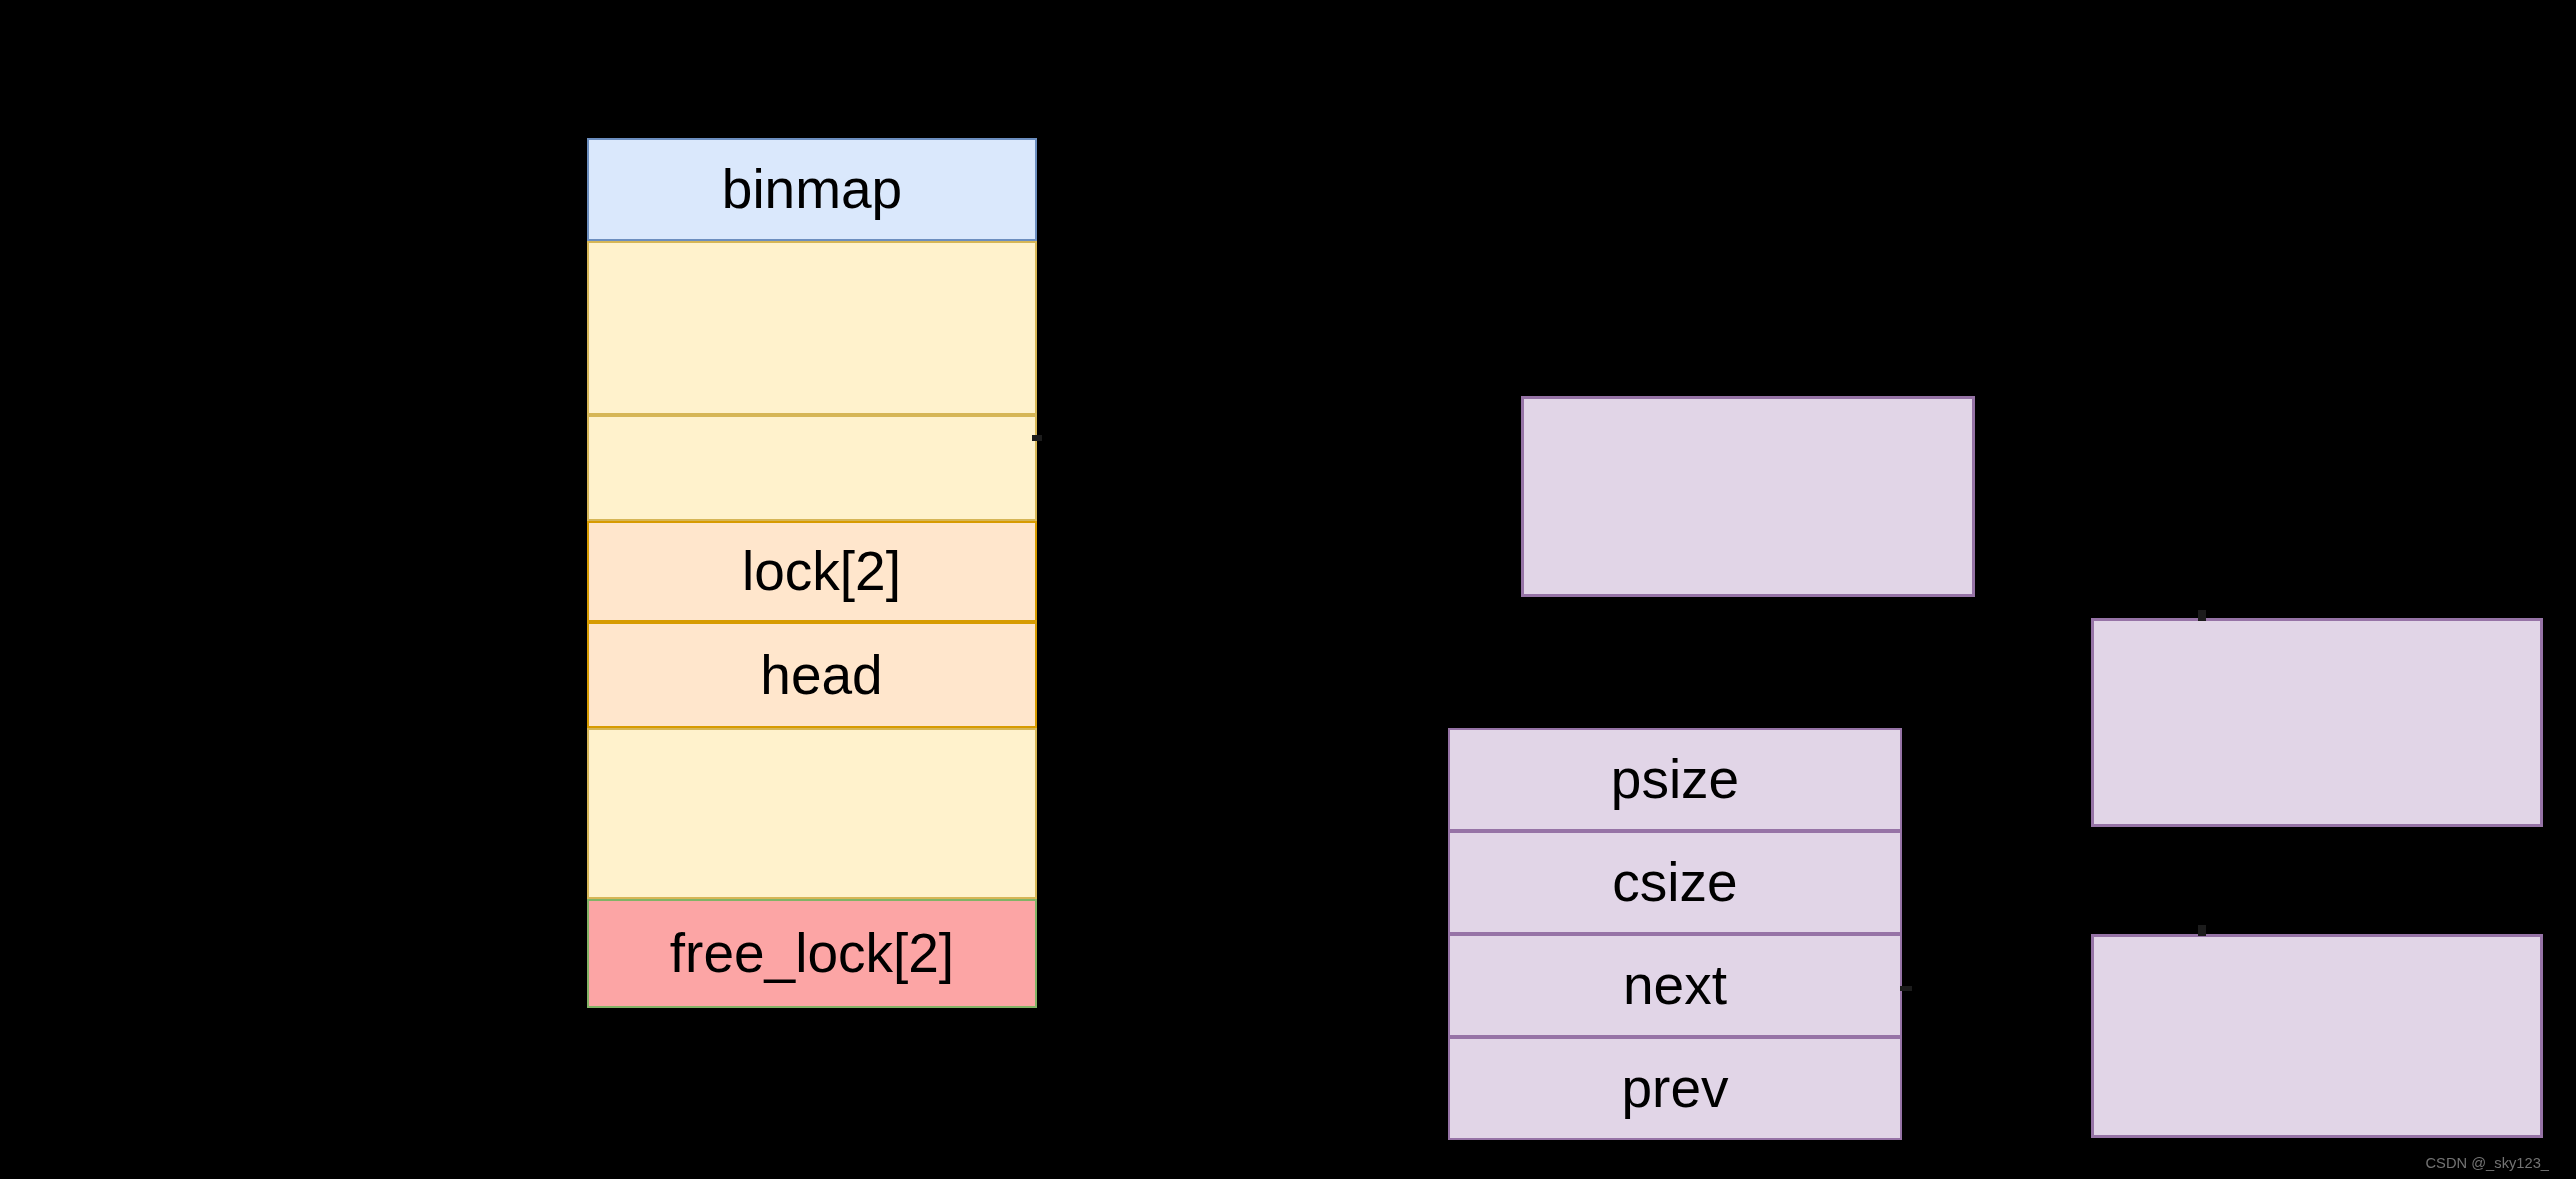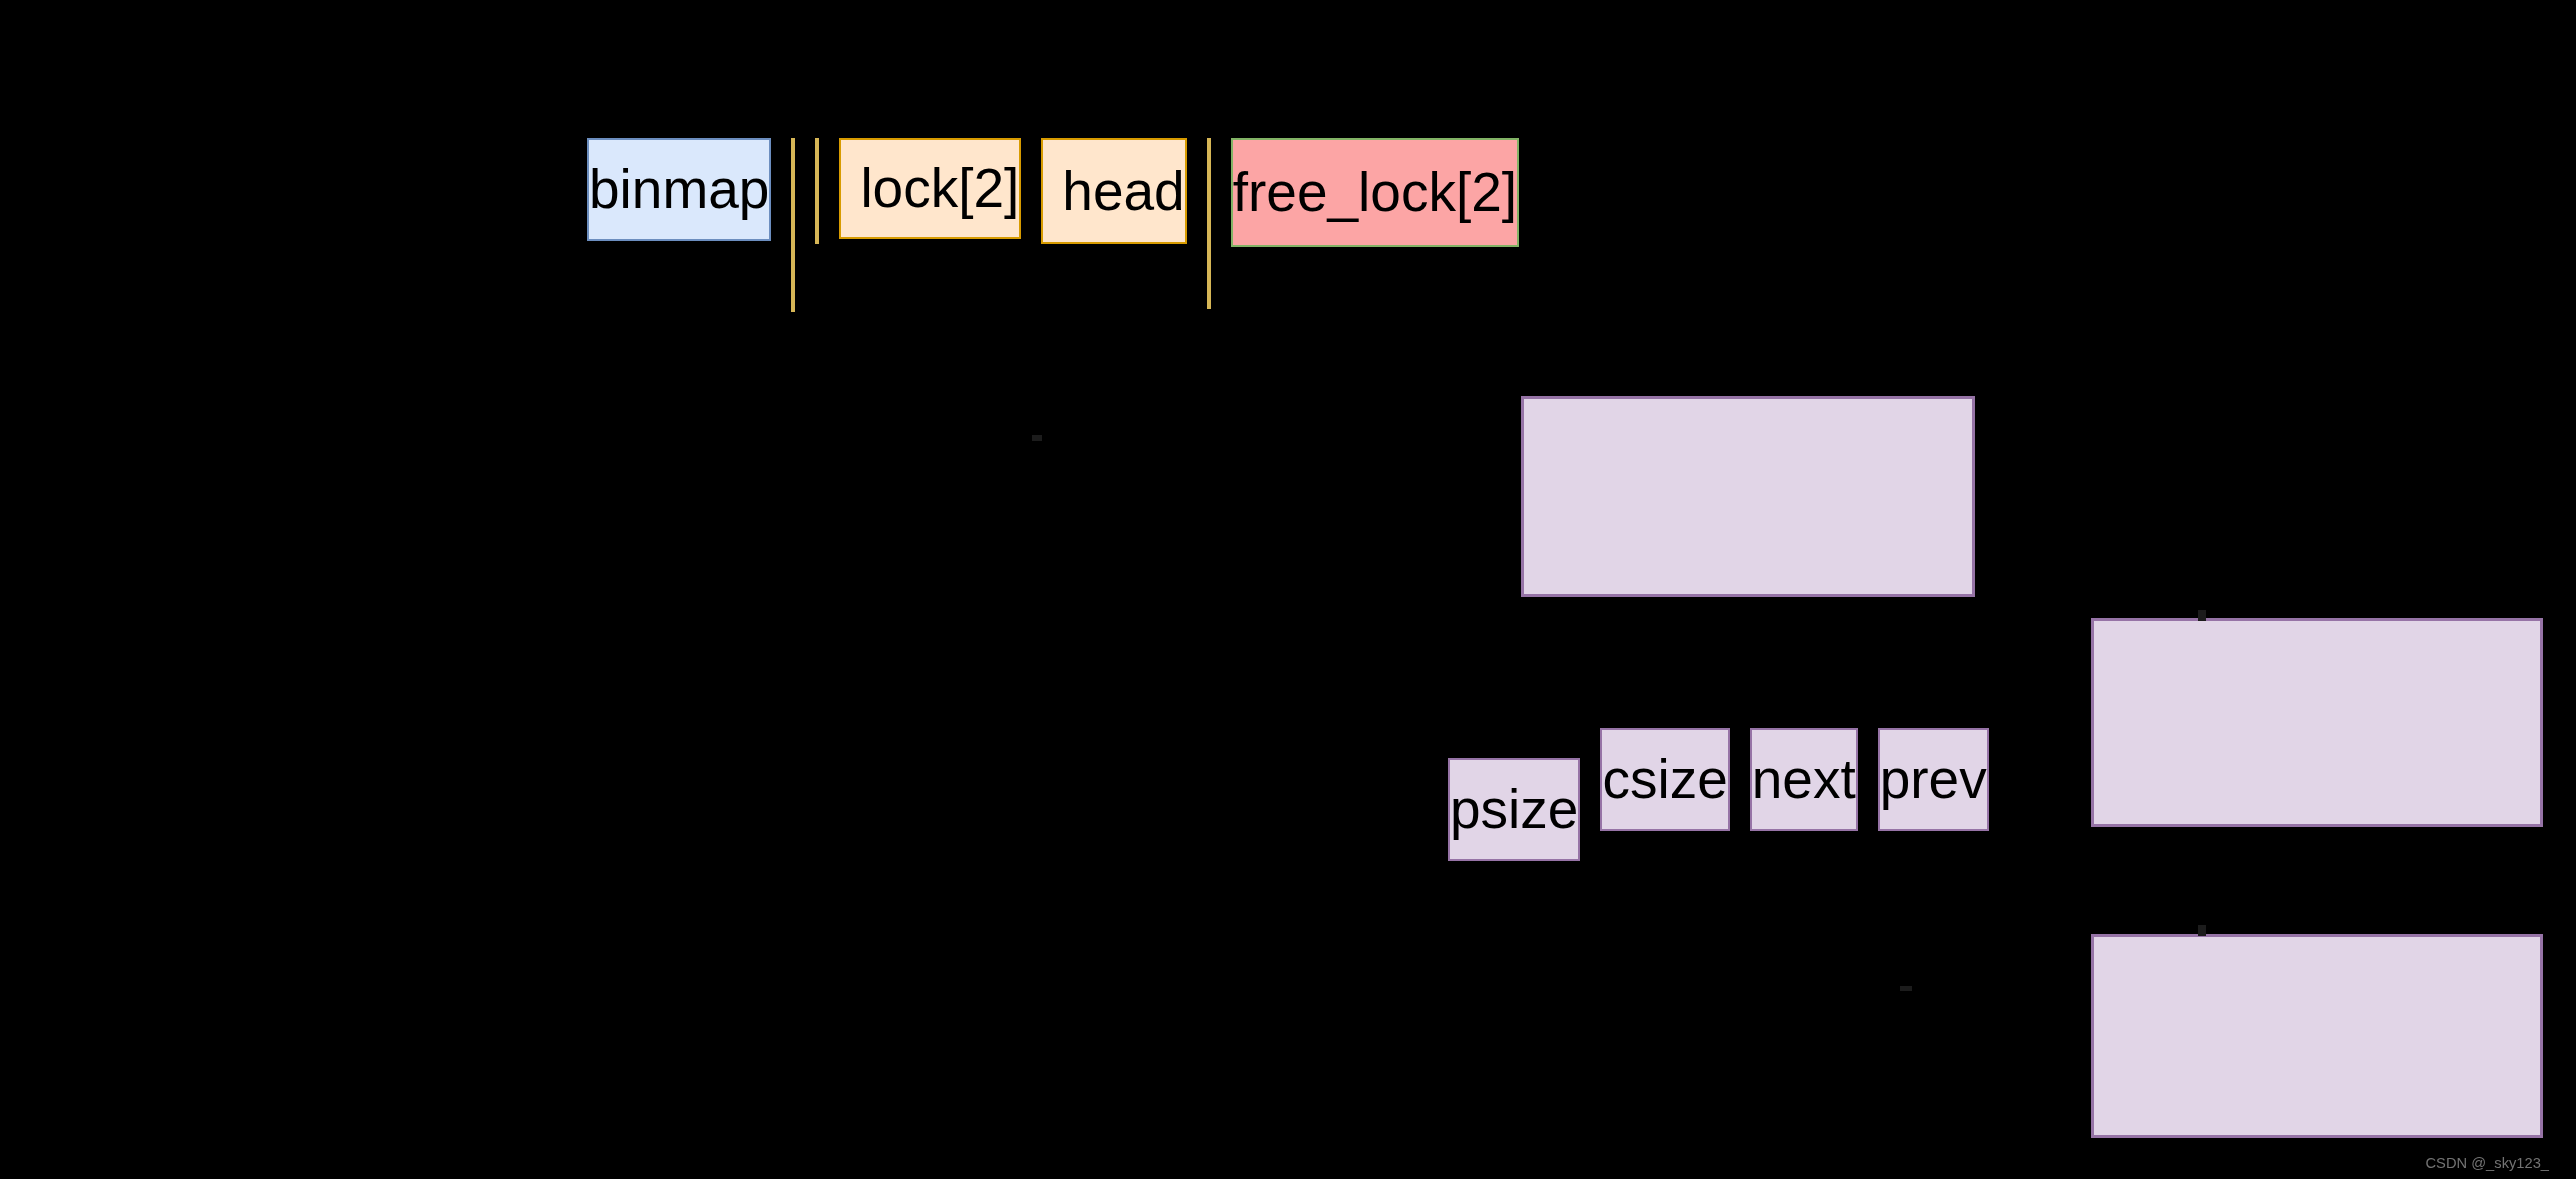--- a/index.html
+++ b/index.html
@@ -12,22 +12,21 @@
     width: 2576px;
     height: 1179px;
     background: #000000;
     overflow: hidden;
     font-family: "Liberation Sans", sans-serif;
     color: #000000;
   }
   .struct-table {
     position: absolute;
     display: flex;
-    flex-direction: row;
-    gap: 20px;
+    flex-direction: column;
   }
   .cell {
     box-sizing: border-box;
     width: 100%;
     display: flex;
     align-items: center;
     justify-content: center;
     font-size: 55px;
     line-height: 1;
     color: #000000;
@@ -66,21 +65,21 @@
     <div class="cell cell-blue" style="height:103px;">binmap</div>
     <div class="cell cell-yellow" style="height:174px;"></div>
     <div class="cell cell-yellow" style="height:106px;"></div>
     <div class="cell cell-orange" style="height:101px;">lock[2]</div>
     <div class="cell cell-orange" style="height:106px;">head</div>
     <div class="cell cell-yellow" style="height:171px;"></div>
     <div class="cell cell-green" style="height:109px;">free_lock[2]</div>
   </div>
 
   <div class="struct-table" style="left:1448px; top:728px; width:454px;">
-    <div class="cell cell-purple" style="height:103px;margin-top:30px;">psize</div>
+    <div class="cell cell-purple" style="height:103px;">psize</div>
     <div class="cell cell-purple" style="height:103px;">csize</div>
     <div class="cell cell-purple" style="height:103px;">next</div>
     <div class="cell cell-purple" style="height:103px;">prev</div>
   </div>
 
   <div class="chunk-box" style="left:1521px; top:396px; width:454px; height:201px;"></div>
 
   <div class="chunk-box" style="left:2091px; top:618px; width:452px; height:209px;"></div>
 
   <div class="chunk-box" style="left:2091px; top:934px; width:452px; height:204px;"></div>

